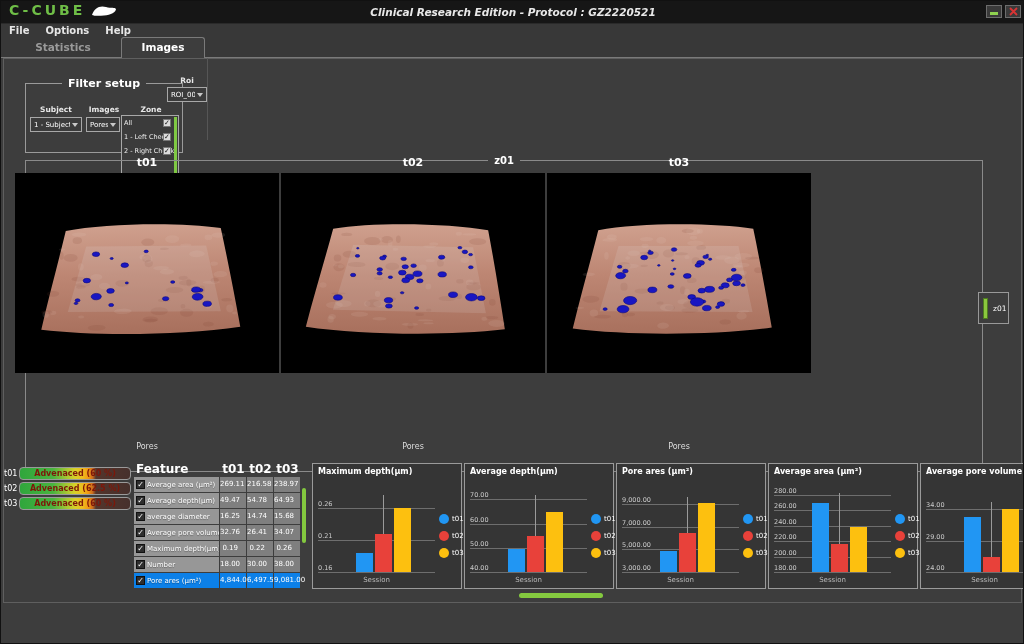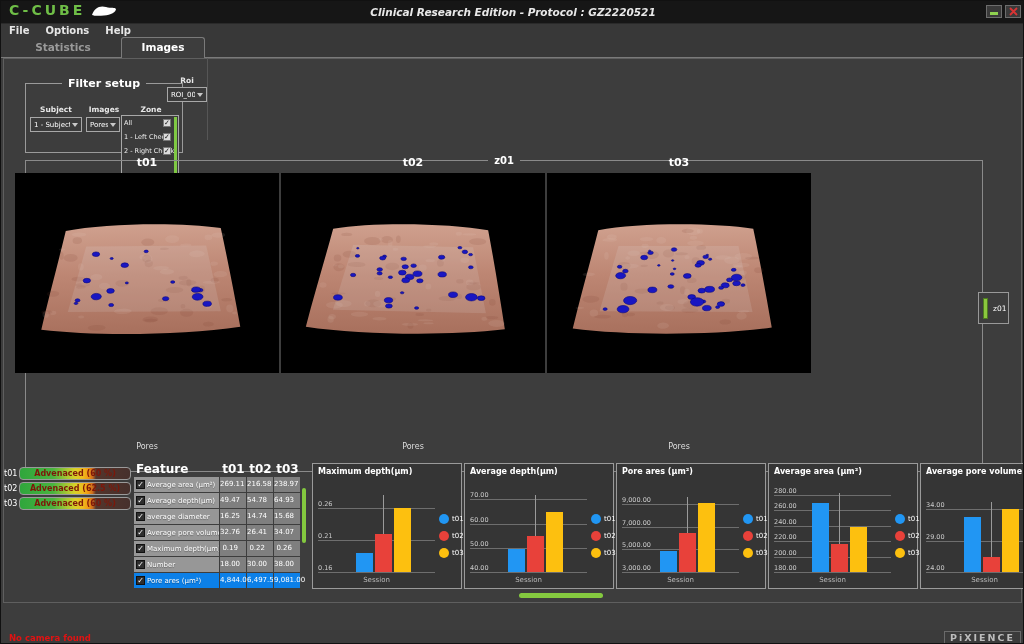--- a/index.html
+++ b/index.html
@@ -708,18 +708,14 @@
         <div class="bar" style="left: 43px; top: 52.8189px; height: 55.1811px; background: rgb(33, 150, 243);"></div>
         <div class="bar" style="left: 62px; top: 92.8189px; height: 15.1811px; background: rgb(232, 65, 58);"></div>
         <div class="bar" style="left: 81px; top: 44.5669px; height: 63.4331px; background: rgb(253, 192, 15);"></div>
         <div class="errline" style="left: 70px; top: 38.0787px; height: 54.7402px;"></div>
         <div class="xlabel" style="left: 5px; width: 117px; top: 112px;">Session</div>
       </div>
     </div>
   <div class="hthumb"></div>
 
 
-  <div class="strip-dark">
-    <span class="cam-status">No camera found</span>
-    <span class="brand">PiXIENCE</span>
-  </div>
 
 </div>
 
 </body></html>

